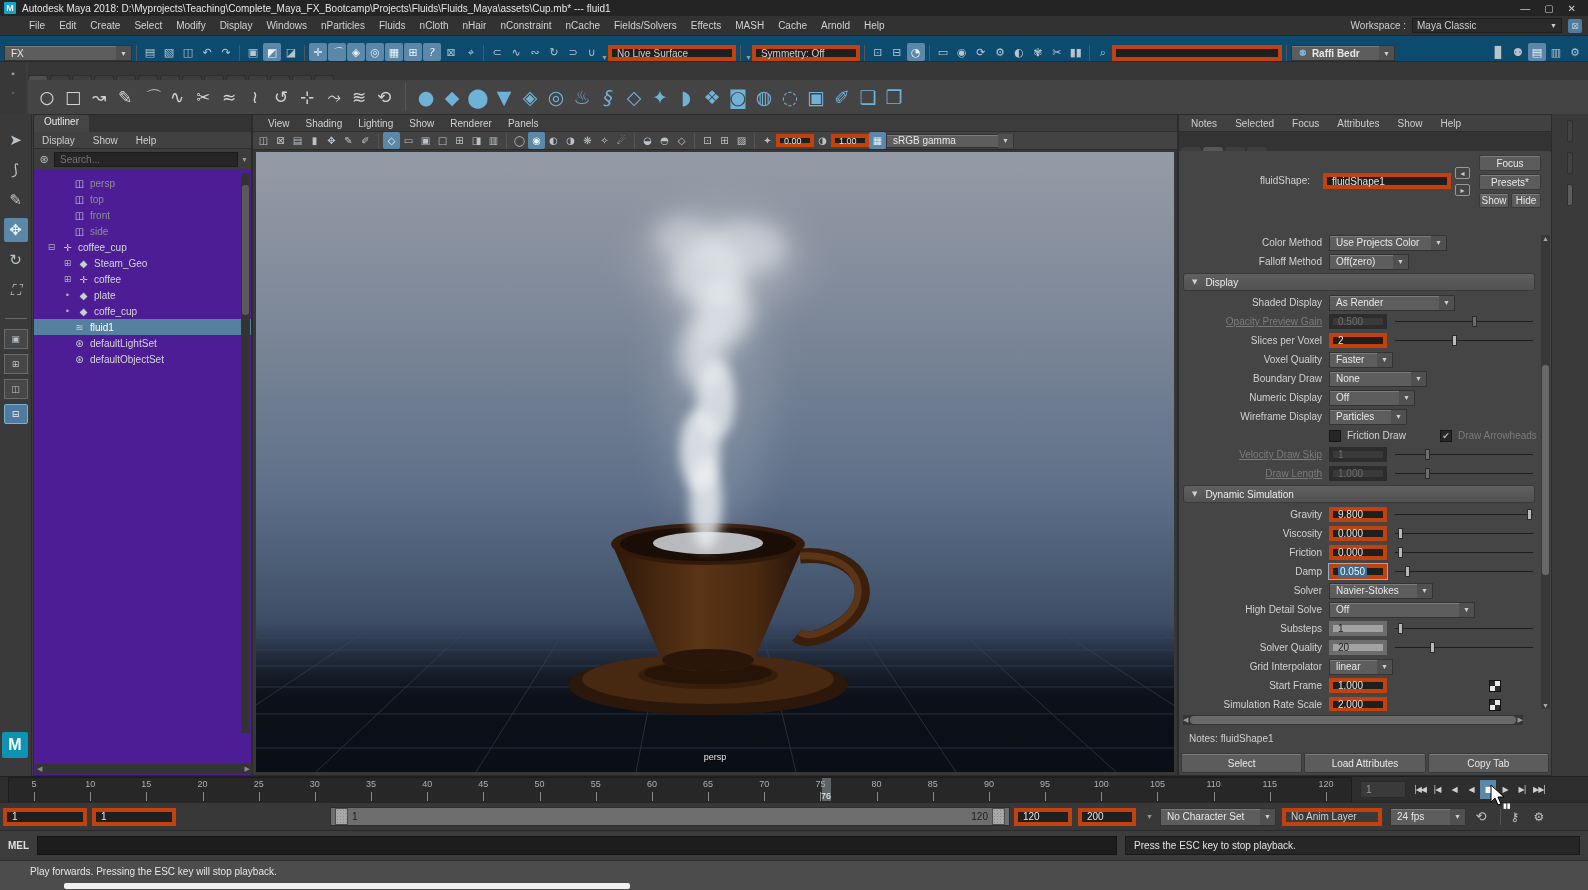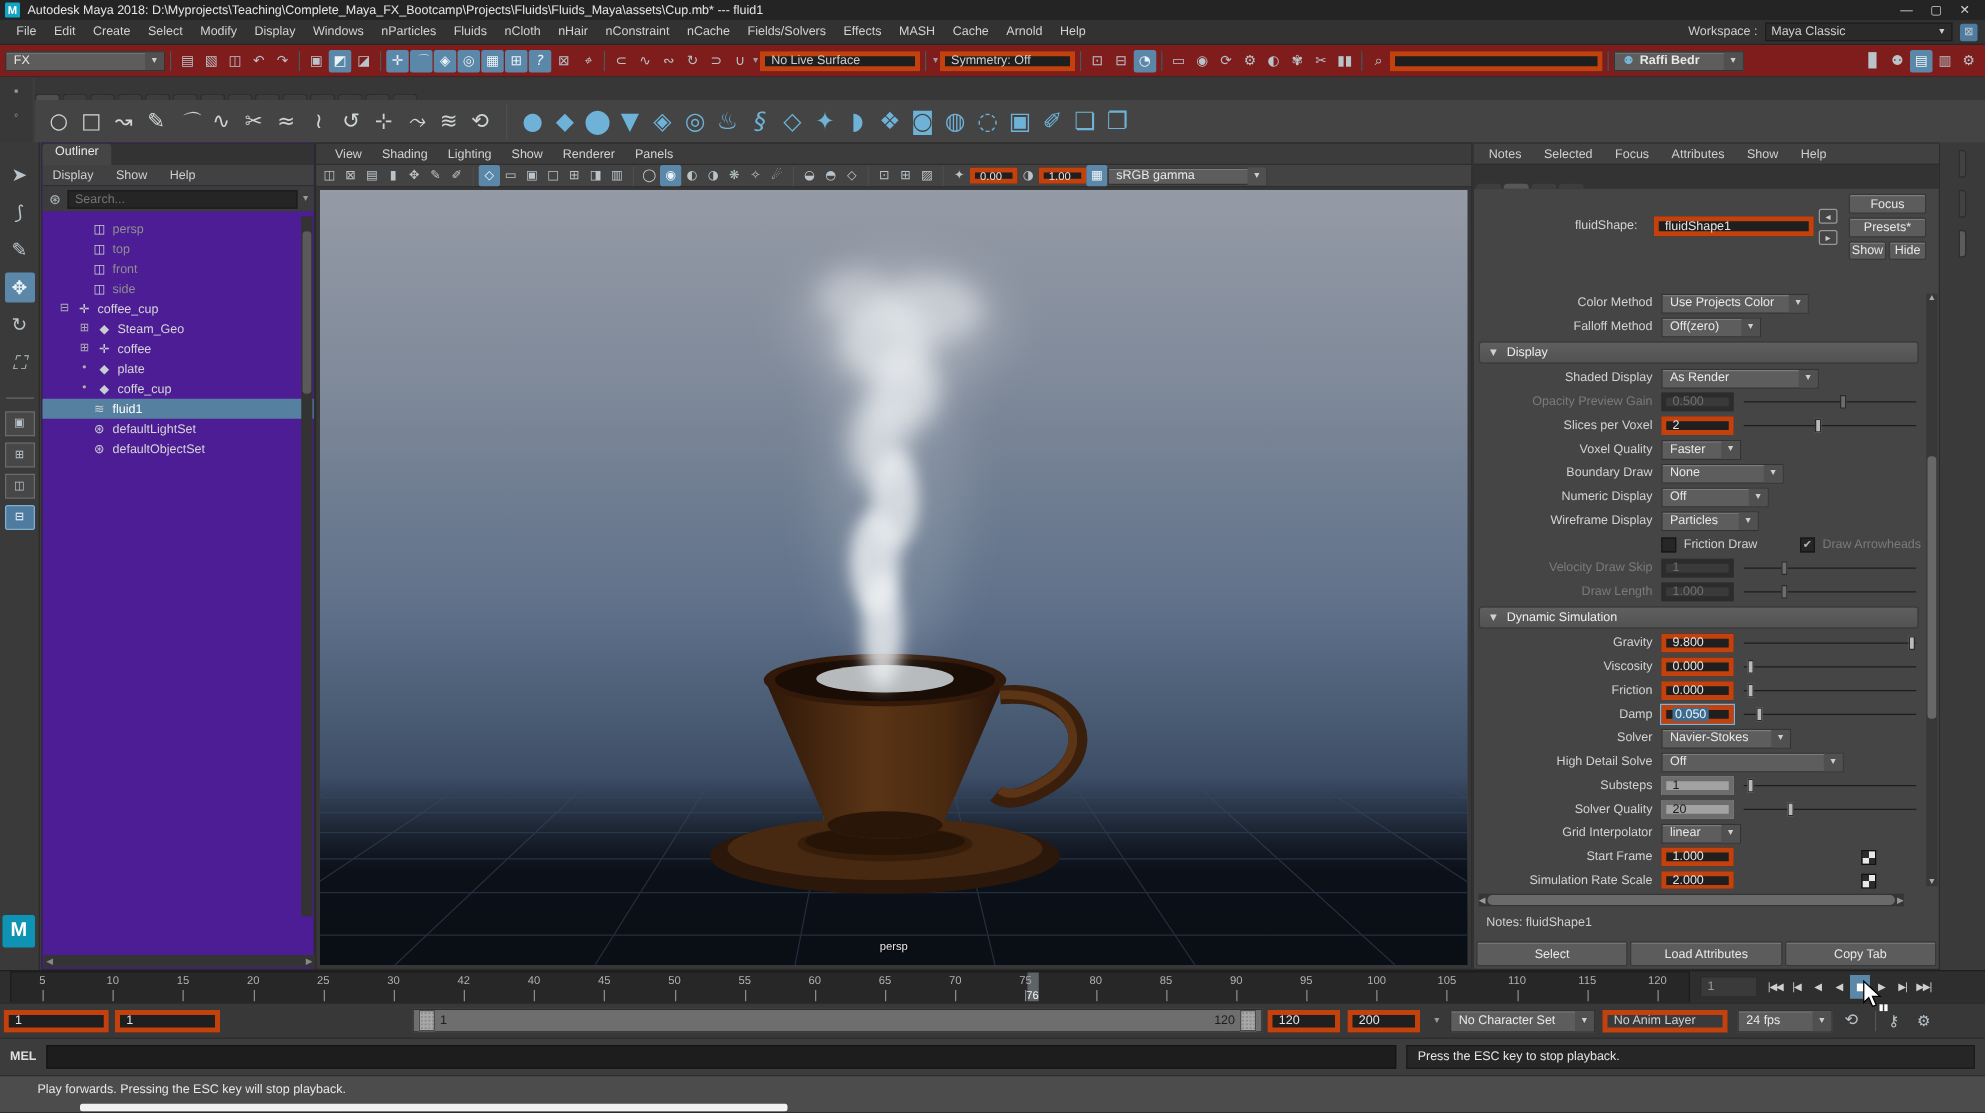--- a/index.html
+++ b/index.html
@@ -24,29 +24,29 @@
 
   
   #titlebar { position:absolute; left:0; top:0; width:1588px; height:16px; background:#242424;
               display:flex; align-items:center; padding:0 4px; color:#e6e6e6; }
   .mlogo { width:12px; height:12px; background:#12a5c6; color:#fff; font-weight:bold; font-size:9px;
            display:inline-flex; align-items:center; justify-content:center; border-radius:1px; margin-right:6px; }
   #winbtns { margin-left:auto; display:flex; gap:14px; padding-right:8px; color:#cfcfcf; font-size:10px; }
 
   
   #menubar { position:absolute; left:0; top:16px; width:1588px; height:20px; background:#323232;
-             border-bottom:1px solid #262626; display:flex; align-items:center; padding-left:6px; }
+             border-bottom:1px solid #262626; display:flex; align-items:center; padding-left:22px; }
   #menubar .menu-item { padding:0 7px; color:#d2d2d2; }
   #wsarea { margin-left:auto; display:flex; align-items:center; gap:6px; padding-right:6px; }
   #wsdd { width:150px; height:15px; background:#2a2a2a; border:1px solid #1d1d1d; display:flex;
           align-items:center; justify-content:space-between; padding:0 4px; color:#cfcfcf; }
 
   
-  #statusline { position:absolute; left:0; top:36px; width:1588px; height:26px; background:#7f1d1d;
-                border-bottom:1px solid #2a2a2a; display:flex; align-items:center; padding:0 4px; }
+  #statusline { position:absolute; left:0; top:36px; width:1588px; height:26px; background:#0c4a6e;
+                border-bottom:1px solid #2a2a2a; display:flex; align-items:flex-end; padding:0 4px; }
   #statusline .grp { display:flex; align-items:center; gap:1px; }
 
   
   #shelf { position:absolute; left:0; top:62px; width:1588px; height:52px; background:#3d3d3d; }
   #shelfside { position:absolute; left:0; top:0; width:26px; height:52px; background:#383838;
                display:flex; flex-direction:column; align-items:center; gap:8px; padding-top:6px; color:#9a9a9a; }
   #shelftabs { position:absolute; left:28px; top:0; right:0; height:18px; background:#373737;
                display:flex; align-items:flex-end; gap:2px; }
   .shelf-tab { padding:2px 9px; color:#b3b3b3; background:#3d3d3d; border:1px solid #2e2e2e; border-bottom:none;
                border-radius:3px 3px 0 0; }
@@ -120,21 +120,21 @@
   #ae-node .fld { position:absolute; left:144px; top:22px; width:128px; }
   .conn { position:absolute; width:15px; height:12px; border:1px solid #999; border-radius:2px; color:#ccc;
           font-size:8px; display:flex; align-items:center; justify-content:center; }
   #ae-focus   { position:absolute; left:300px; top:4px;  width:62px; height:16px; }
   #ae-presets { position:absolute; left:300px; top:23px; width:62px; height:16px; }
   #ae-show    { position:absolute; left:300px; top:42px; width:30px; height:15px; }
   #ae-hide    { position:absolute; left:332px; top:42px; width:30px; height:15px; }
   #ae-scrollwrap { position:absolute; left:2px; top:118px; width:356px; height:478px; overflow:hidden; }
   .row { height:19px; display:flex; align-items:center; }
   .lab { width:148px; text-align:right; padding-right:7px; color:#d2d2d2; flex:none; }
-  .row.dis .lab { color:#7b7b7b; }
+  .row.dis .lab { color:#7b7b7b;text-decoration:underline; }
   .num { width:58px; height:15px; font-size:10px; flex:none; }
   .row.dis .num { background:#3a3a3a; color:#6f6f6f; border-color:#2c2c2c; }
   .num.lit { background:#a2a2a2; color:#1c1c1c; border-color:#6d6d6d; }
   .num.sel { outline:1px solid #7fb2d8; }
   .num.sel b { background:#3e6c8e; color:#eaf4fb; font-weight:normal; padding:0 2px; }
   .sld { position:relative; flex:1; height:15px; margin:0 4px 0 8px; }
   .sld::before { content:""; position:absolute; left:0; right:0; top:7px; height:1px; background:#1e1e1e; }
   .sld i { position:absolute; top:2px; width:5px; height:11px; background:#b9b9b9; border:1px solid #2a2a2a; }
   .row.dis .sld i { background:#6d6d6d; }
   .sect { height:18px; margin:2px 2px; background:linear-gradient(#5f5f5f,#525252); border:1px solid #3a3a3a;
@@ -1108,21 +1108,21 @@
 
   <div id="timeslider">
     <div id="ticks">
 
     <span class="tick">5</span>
         <span class="tick">10</span>
         <span class="tick">15</span>
         <span class="tick">20</span>
         <span class="tick">25</span>
         <span class="tick">30</span>
-        <span class="tick">42</span>
+        <span class="tick">35</span>
         <span class="tick">40</span>
         <span class="tick">45</span>
         <span class="tick">50</span>
         <span class="tick">55</span>
         <span class="tick">60</span>
         <span class="tick">65</span>
         <span class="tick">70</span>
         <span class="tick">75</span>
         <span class="tick">80</span>
         <span class="tick">85</span>

